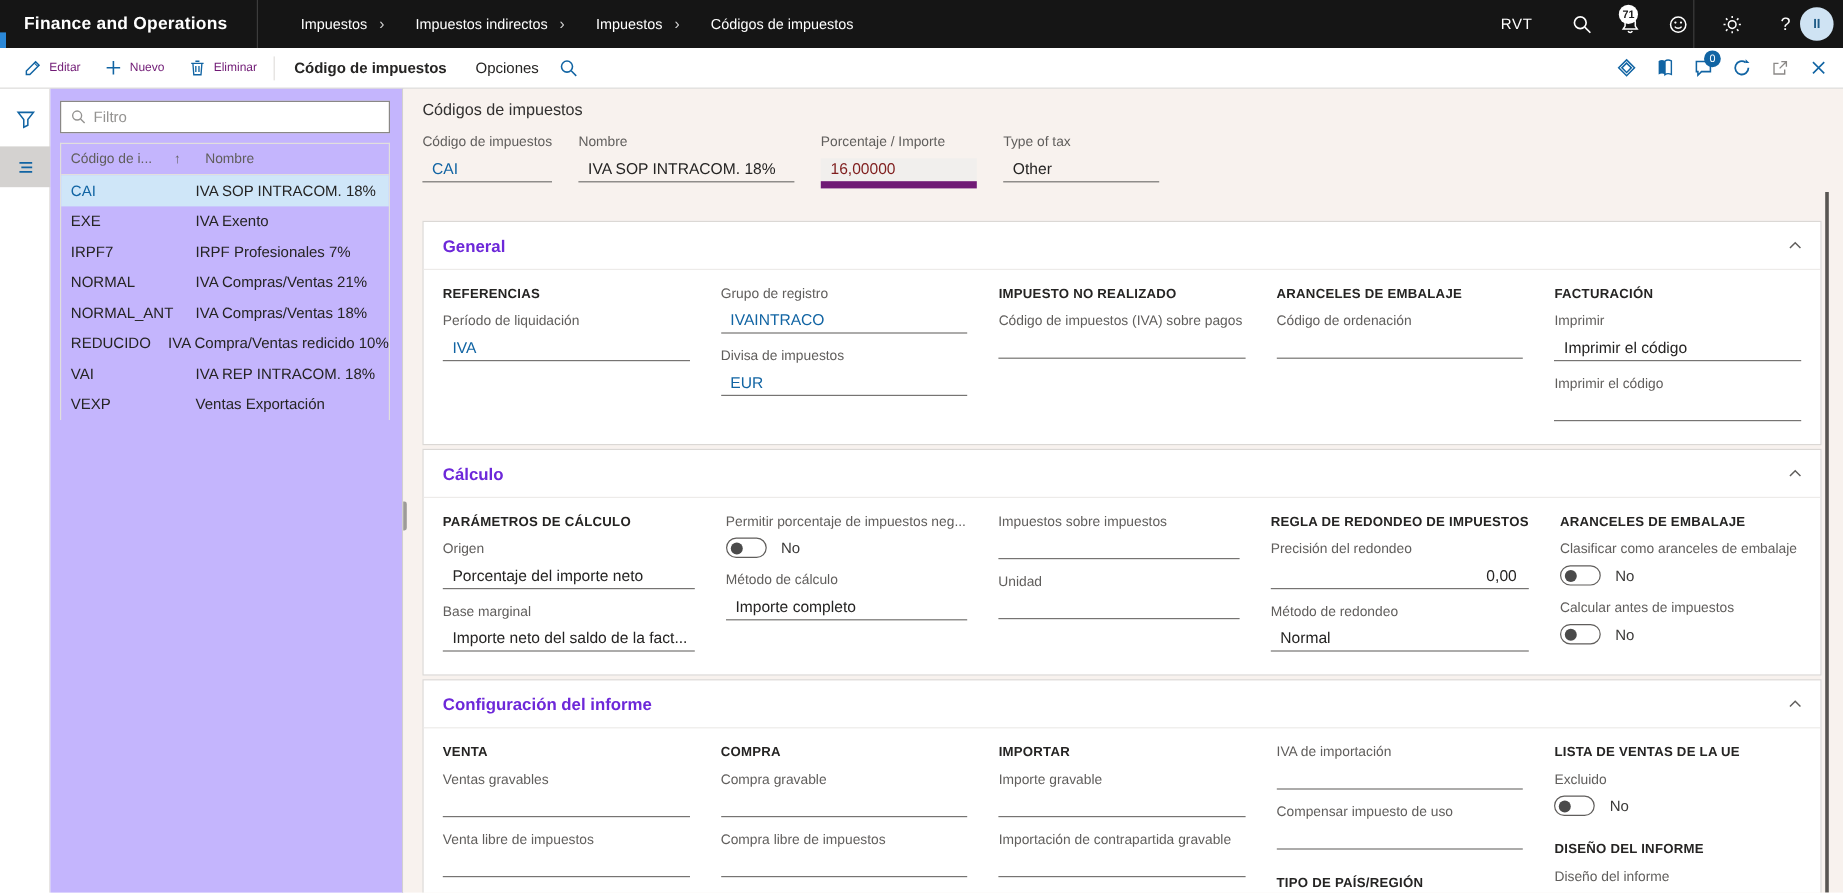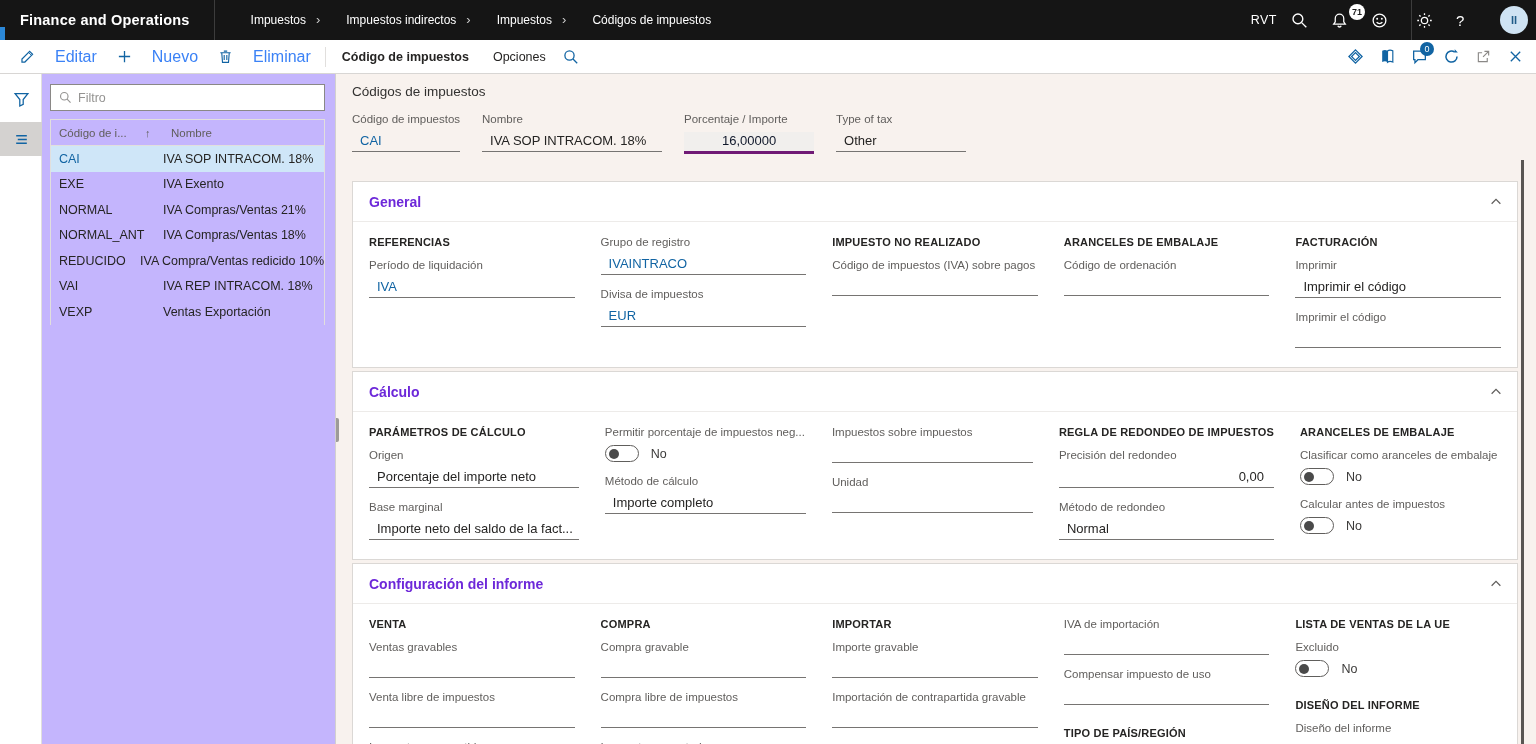--- a/index.html
+++ b/index.html
@@ -10,34 +10,34 @@
   .topbar { position:relative; height:40px; background:#151515; color:#fff;
     display:flex; align-items:center; }
   .topbar-accent { position:absolute; left:0; bottom:0; width:5px; height:13px; background:#2b88d8; }
   .app-title { font-size:14.5px; font-weight:bold; padding:0 24px 0 20px; letter-spacing:.2px; }
   .tb-divider { width:1px; height:40px; background:#3c3c3c; }
   .breadcrumb { display:flex; align-items:center; gap:10px; padding-left:20px; font-size:12px; }
   .crumb { color:#fff; cursor:pointer;margin-left:16px; }
   .crumb-sep { color:#cfcfcf; font-size:13px; transform:translateY(-1px); }
   .tb-right { margin-left:auto; display:flex; align-items:center; gap:4px; padding-right:2px; }
   .env-label { font-size:12.5px; margin-right:10px; letter-spacing:.5px; }
-  .tb-icon { width:36px; height:40px; display:flex; align-items:center; justify-content:flex-start;
+  .tb-icon { width:36px; height:40px; display:flex; align-items:center; justify-content:flex-end;
     position:relative; cursor:pointer; }
   .badge { position:absolute; top:4px; right:2px; min-width:16px; height:16px; border-radius:8px;
     background:#fff; color:#1b1b1b; font-size:9px; font-weight:bold;
     display:flex; align-items:center; justify-content:center; padding:0 2px; }
   .q-mark { font-size:15px; color:#fff; }
   .avatar { width:28px; height:28px; border-radius:50%; background:#cfe3f3; color:#1f5c87;
     font-size:11px; font-weight:bold; display:flex; align-items:center; justify-content:center;
     margin:0 6px 0 4px; }
 
   
   .actionbar { height:34px; background:#fff; border-bottom:1px solid #d8d6d4;
     display:flex; align-items:center; padding:0 8px 0 10px; }
-  .ab-btn { display:flex; align-items:center; gap:20px; font-size:16px; color:#3b82f6;
+  .ab-btn { display:flex; align-items:center; gap:6px; font-size:10px; color:#701a75;
     padding:0 10px; height:34px; cursor:pointer; }
   .ab-sep { width:1px; height:20px; background:#e1dfdd; margin:0 4px; }
   .ab-tab { font-size:12.5px; color:#252423; padding:0 12px; height:34px; display:flex;
     align-items:center; cursor:pointer; }
   .ab-tab.active { font-weight:bold; }
   .ab-right { margin-left:auto; display:flex; align-items:center; gap:6px; }
   .ab-icon { width:26px; height:26px; display:flex; align-items:center; justify-content:center;
     position:relative; cursor:pointer; }
   .msg-badge { position:absolute; top:-2px; right:-2px; width:14px; height:14px; border-radius:50%;
     background:#1164a3; color:#fff; font-size:9px; display:flex; align-items:center; justify-content:center; }
@@ -73,22 +73,22 @@
   .content { flex:1; background:#f8f2ee; position:relative; padding:10px 18px 0 16px; overflow:hidden; }
   .page-title { font-size:13.5px; color:#323130; margin-bottom:14px; }
   .hdr-fields { display:flex; gap:22px; margin-bottom:14px; }
   .fld { margin-bottom:13px; }
   .f-lbl { font-size:11.5px; color:#605e5c; margin-bottom:7px; white-space:nowrap; }
   .f-val { font-size:13px; color:#252423; border-bottom:1px solid #767472; padding:1px 6px 3px 8px;
     min-height:18px; white-space:nowrap; cursor:text; }
   .f-val.link { color:#1164a3; }
   .f-val.empty { min-width:112px; }
   .f-val.num { text-align:right; padding-right:10px; min-width:80px; }
-  .f-val.disabled { background:#f1efed; border-bottom:3px solid #701a75; color:#0f172a;
-    text-align:center; padding-right:8px; cursor:default; }
+  .f-val.disabled { background:#f1efed; border-bottom:6px solid #701a75; color:#7f1d1d;
+    text-align:left; padding-right:8px; cursor:default; }
   .w-sm { min-width:85px; } .w-md { min-width:130px; } .w-lg { min-width:180px; }
 
   .sections { }
   .section { background:#fff; border:1px solid #dbd8d5; margin-bottom:3px; }
   .sec-head { display:flex; align-items:center; height:40px; padding:0 14px 0 16px;
     border-bottom:1px solid #edebe9; cursor:pointer; }
   .sec-title { font-size:14px; font-weight:bold; color:#6d28d9; }
   .sec-chevron { margin-left:auto; display:flex; align-items:center; cursor:pointer; }
   .sec-cols { display:grid; grid-template-columns:repeat(5,1fr); gap:17px 26px; padding:14px 16px 6px 16px; }
   .grp-h { font-size:11px; font-weight:bold; color:#252423; margin-bottom:11px; letter-spacing:.2px; white-space:nowrap; }
@@ -263,20 +263,24 @@
         <span class="gh-name">Nombre</span>
       </div>
       <div id="list-rows">
           <div class="grid-row selected">
             <span class="r-code">CAI</span>
             <span class="r-name">IVA SOP INTRACOM. 18%</span>
           </div>
           <div class="grid-row">
             <span class="r-code">EXE</span>
             <span class="r-name">IVA Exento</span>
+          </div>
+          <div class="grid-row">
+            <span class="r-code">IRPF7</span>
+            <span class="r-name">IRPF Profesionales 7%</span>
           </div>
           <div class="grid-row">
             <span class="r-code">NORMAL</span>
             <span class="r-name">IVA Compras/Ventas 21%</span>
           </div>
           <div class="grid-row">
             <span class="r-code">NORMAL_ANT</span>
             <span class="r-name">IVA Compras/Ventas 18%</span>
           </div>
           <div class="grid-row">

